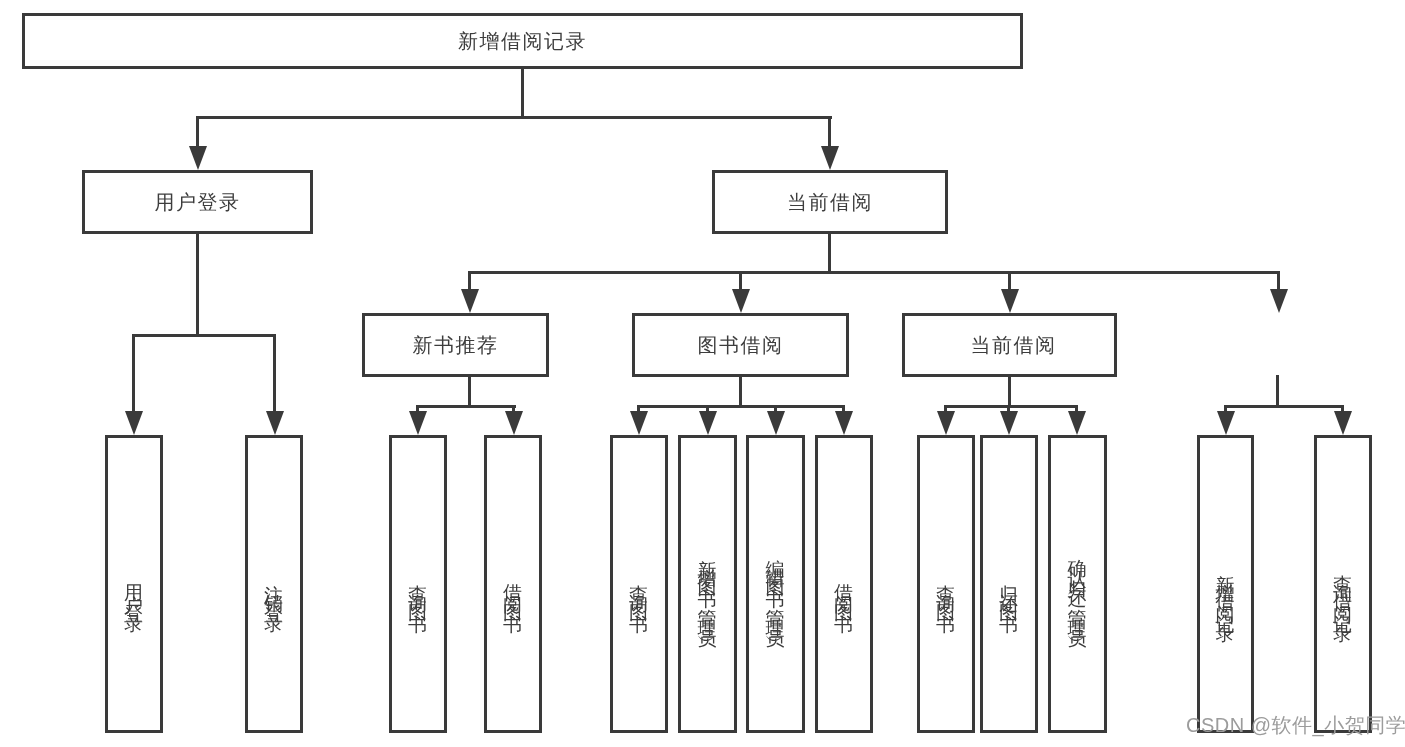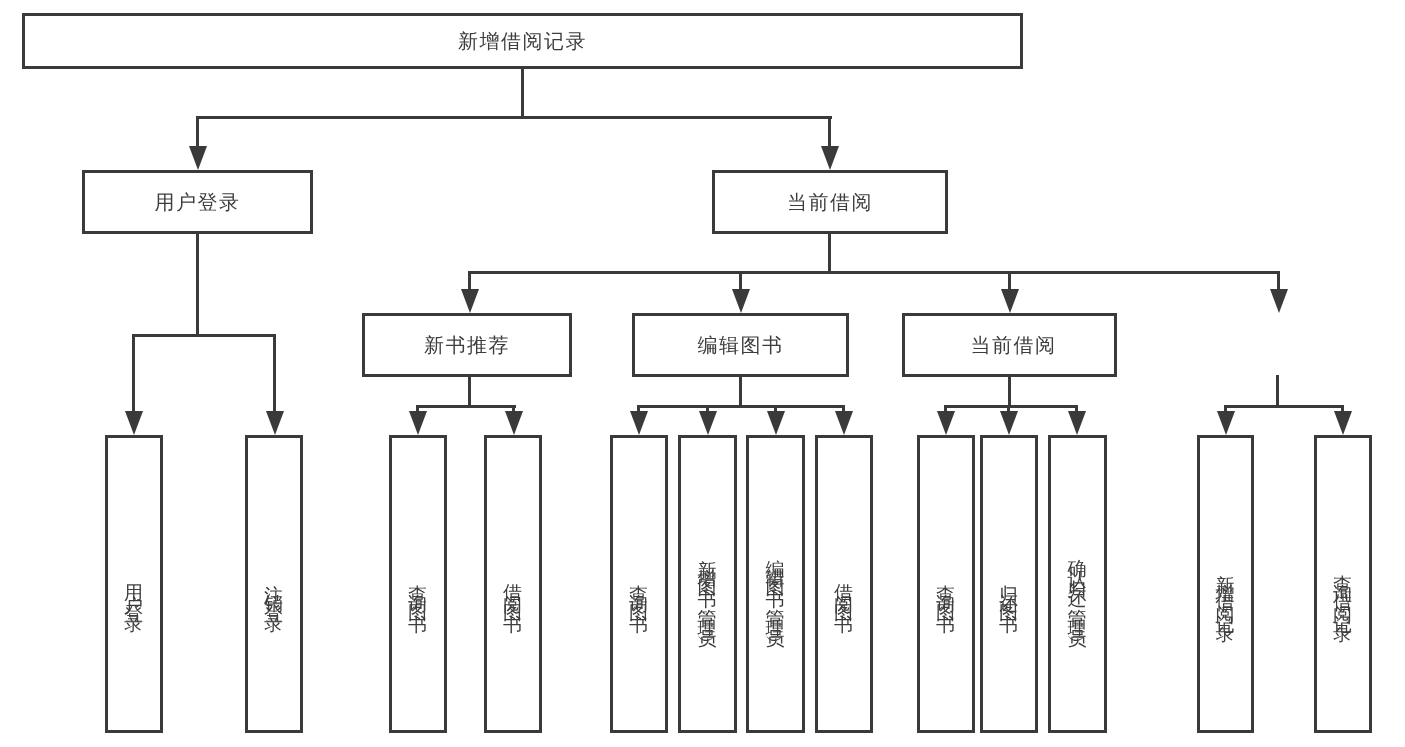--- a/index.html
+++ b/index.html
@@ -65,23 +65,23 @@
 <body>
 
 <div id="canvas">
 
   <div class="box" style="left:22px;top:13px;width:1001px;height:56px;">新增借阅记录</div>
 
   <div class="box" style="left:82px;top:170px;width:231px;height:64px;">用户登录</div>
 
   <div class="box" style="left:712px;top:170px;width:236px;height:64px;">当前借阅</div>
 
-  <div class="box" style="left:362px;top:313px;width:210px;height:64px;">新书推荐</div>
+  <div class="box" style="left:362px;top:313px;width:187px;height:64px;">新书推荐</div>
 
-  <div class="box" style="left:632px;top:313px;width:217px;height:64px;">编辑图书</div>
+  <div class="box" style="left:632px;top:313px;width:217px;height:64px;">图书借阅</div>
 
   <div class="box" style="left:902px;top:313px;width:215px;height:64px;padding-left:8px;">当前借阅</div>
 
 
   <div class="leaf" style="left:105px;top:435px;width:58px;height:298px;">
     <span class="vtxt">用户登录</span>
   </div>
   <div class="leaf" style="left:245px;top:435px;width:58px;height:298px;">
     <span class="vtxt">注销登录</span>
   </div>
@@ -175,14 +175,15 @@
   <div class="vl" style="left:1075px;top:405px;height:10px;"></div>
   <div class="ar" style="left:1068px;top:411px;"></div>
 
   <div class="vl" style="left:1276px;top:375px;height:33px;"></div>
   <div class="hl" style="left:1224px;top:405px;width:120px;"></div>
   <div class="vl" style="left:1224px;top:405px;height:10px;"></div>
   <div class="ar" style="left:1217px;top:411px;"></div>
   <div class="vl" style="left:1341px;top:405px;height:10px;"></div>
   <div class="ar" style="left:1334px;top:411px;"></div>
 
+  <div class="watermark">CSDN @软件_小贺同学</div>
 
 </div>
 
 </body></html>

